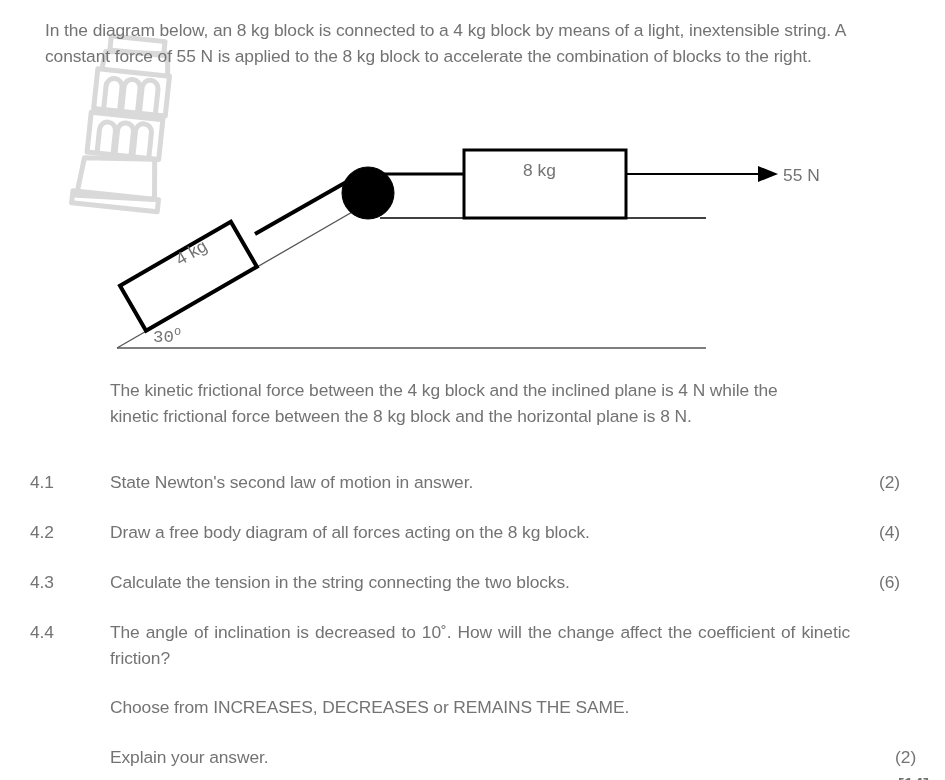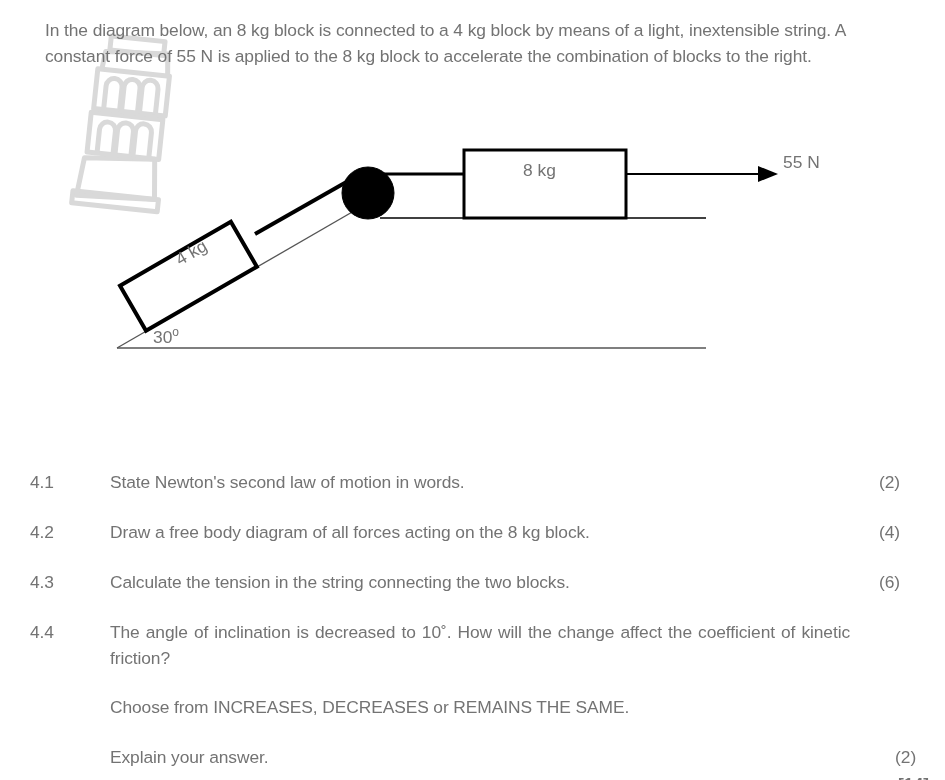--- a/index.html
+++ b/index.html
@@ -122,28 +122,28 @@
     width: 945px;
     height: 285px;
     z-index: 1;
   }
   .dlabel {
     position: absolute;
     font-size: 17.4px;
     z-index: 3;
   }
   #label-8kg { left: 523px; top: 148px; }
-  #label-55n { left: 783px; top: 140px; }
+  #label-55n { left: 783px; top: 153px; }
   #label-4kg {
     left: 172px;
     top: 240px;
     transform: rotate(-30deg);
     transform-origin: left top;
   }
-  #label-30 { left: 153px; top: 313px; }
+  #label-30 { left: 153px; top: 313px; font-family: Liberation Mono, monospace; }
   .sup-o { font-size: 12px; vertical-align: super; }
 </style>
 </head>
 <body>
 
 <div id="page">
 
   <svg id="watermark" viewBox="0 0 128 196" xmlns="http://www.w3.org/2000/svg">
     <g fill="none" stroke="#d9d9d9" stroke-width="5" stroke-linejoin="round" transform="rotate(6 64 98)">
 
@@ -195,24 +195,25 @@
   </svg>
 
   <div class="dlabel" id="label-8kg">8 kg</div>
 
   <div class="dlabel" id="label-55n">55 N</div>
 
   <div class="dlabel" id="label-4kg">4 kg</div>
 
   <div class="dlabel" id="label-30"><span>30</span><span class="sup-o">o</span></div>
 
+  <div class="para" id="friction-para">The kinetic frictional force between the 4 kg block and the inclined plane is 4 N while the kinetic frictional force between the 8 kg block and the horizontal plane is 8 N.</div>
 
   <div class="qrow" id="q41">
     <span class="qnum">4.1</span>
-    <span class="qtext">State Newton's second law of motion in words.</span>
+    <span class="qtext">State Newton's second law of motion in answer.</span>
     <span class="qmarks">(2)</span>
   </div>
 
   <div class="qrow" id="q42">
     <span class="qnum">4.2</span>
     <span class="qtext">Draw a free body diagram of all forces acting on the 8 kg block.</span>
     <span class="qmarks">(4)</span>
   </div>
 
   <div class="qrow" id="q43">

